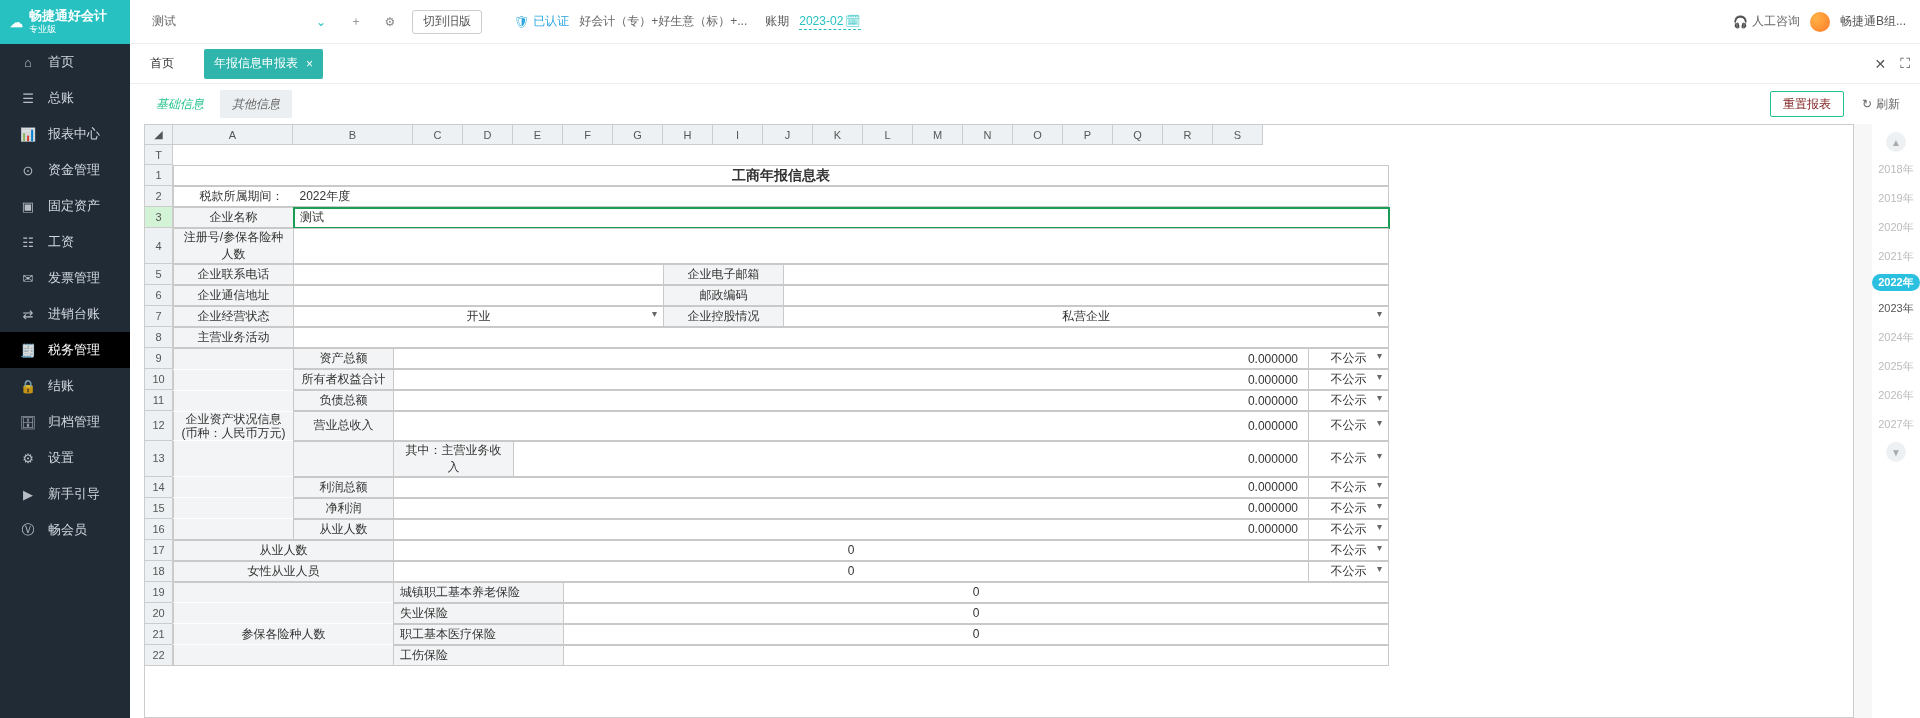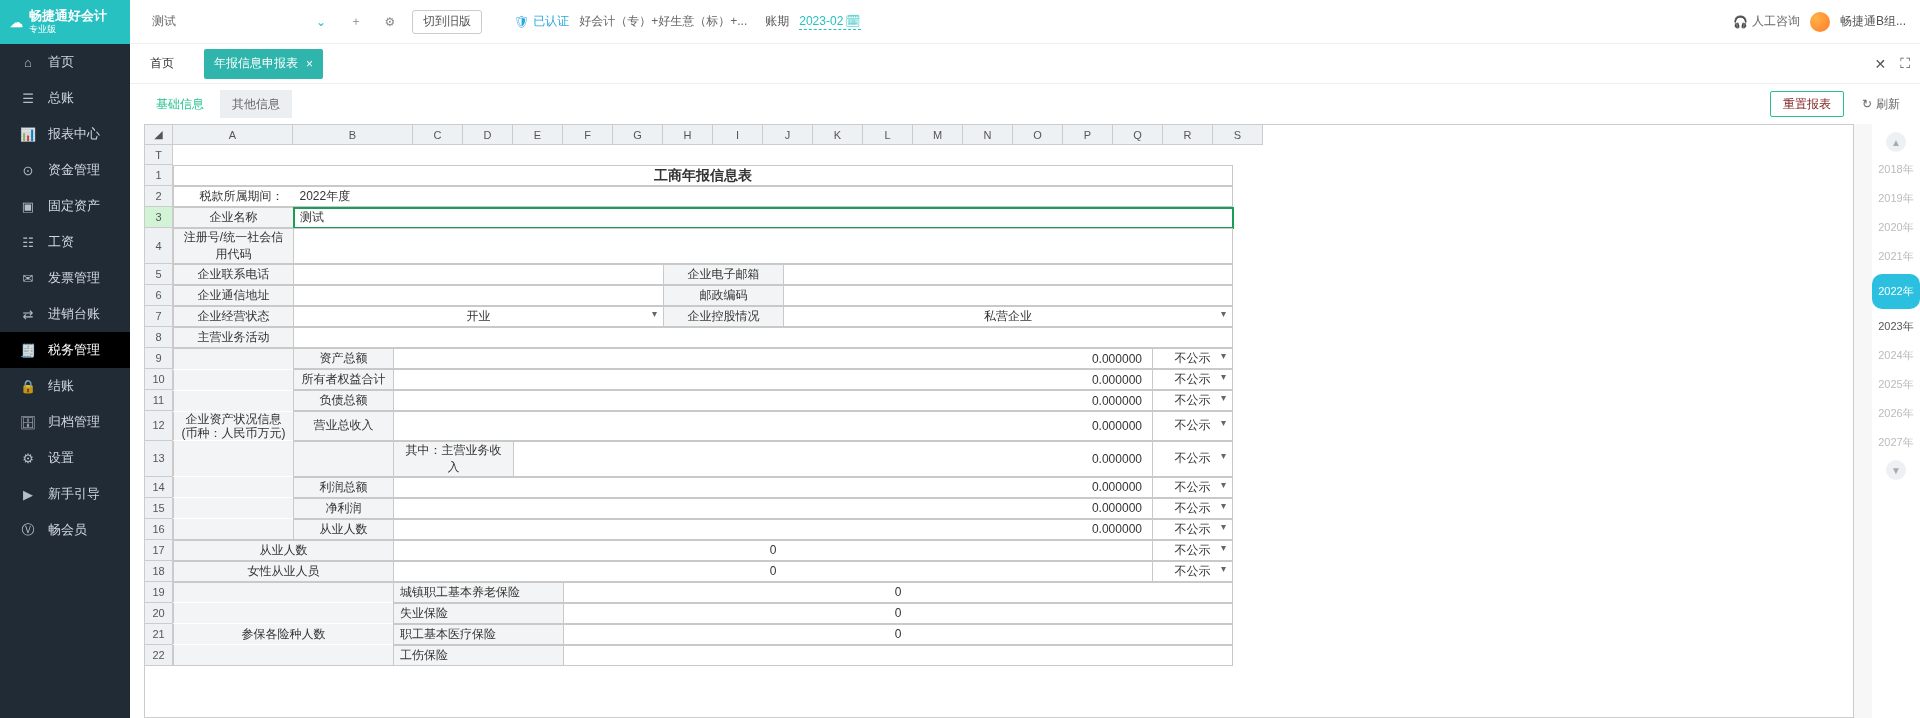--- a/index.html
+++ b/index.html
@@ -36,53 +36,53 @@
   
   .tabsrow { height: 40px; display: flex; align-items: center; padding-left: 12px; gap: 22px; border-bottom: 1px solid #eee; position: relative; }
   .tab-home { color: #333; cursor: pointer; padding: 0 8px; }
   .tab-active { background: #2fb5ac; color: #fff; height: 30px; display: inline-flex; align-items: center; padding: 0 10px; gap: 8px; border-radius: 2px; }
   .tab-active .close-x { cursor: pointer; font-size: 12px; }
   .tabs-right { position: absolute; right: 10px; display: flex; align-items: center; gap: 14px; }
   .tabs-right .icon-btn { color: #555; cursor: pointer; font-size: 14px; }
 
   
   .subbar { height: 40px; display: flex; align-items: center; justify-content: space-between; padding: 0 20px 0 14px; }
-  .subtabs { display: flex; }
+  .subtabs { display: flex; font-style: italic; }
   .subtab { padding: 0 12px; height: 28px; display: inline-flex; align-items: center; background: #eceff1; color: #666; cursor: pointer; margin-right: 4px; }
   .subtab.active { background: #fff; color: #22c38a; }
   .actions { display: flex; align-items: center; gap: 18px; }
   .reset-btn { border: 1px solid #22c38a; color: #7f1d1d; height: 26px; padding: 0 12px; display: inline-flex; align-items: center; border-radius: 2px; cursor: pointer; }
   .refresh { color: #666; display: inline-flex; align-items: center; gap: 4px; cursor: pointer; }
 
   
   .sheetwrap { flex: 1; display: flex; overflow: hidden; padding-left: 14px; }
   .sheet { flex: 1; overflow: auto; border: 1px solid #ccc; position: relative; background: #fff; }
   .grid { display: grid; grid-template-columns: 28px 120px 120px repeat(17, 50px); }
   .corner, .colhdr, .rowhdr { background: #eef1f3; border-right: 1px solid #ccc; border-bottom: 1px solid #ccc; height: 20px; display: flex; align-items: center; justify-content: center; color: #555; font-size: 11px; }
 
   .databody { border-top: none; }
-  .data-table { width: 1060px; border-collapse: collapse; table-layout: fixed; }
+  .data-table { width: 1216px; border-collapse: collapse; table-layout: fixed; }
   .data-table td { border: 1px solid #c9c9c9; height: 20px; font-size: 12px; padding: 0 6px; color: #333; vertical-align: middle; }
   .data-table td.hdrcell { background: #f3f4f5; text-align: center; }
   .data-table td.numcell { text-align: right; padding-right: 10px; }
   .data-table td.centercell { text-align: center; }
   .data-table td.ddl { text-align: center; position: relative; }
   .data-table td.ddl::after { content: "▾"; position: absolute; right: 6px; color: #666; font-size: 10px; }
   .row-with-hdr { display: flex; }
   .rhdr { width: 28px; background: #eef1f3; border-right: 1px solid #ccc; border-bottom: 1px solid #ccc; display: flex; align-items: center; justify-content: center; font-size: 11px; color: #555; flex-shrink: 0; }
   .rhdr.sel { background: #d3f3d7; }
   .data-table td.title { text-align: center; font-size: 14px; font-weight: 600; }
   .data-table td.sel { outline: 2px solid #1a9e55; outline-offset: -1px; }
 
   
   .yearrail { width: 48px; display: flex; flex-direction: column; align-items: center; padding: 8px 0; gap: 6px; background: #fff; }
   .yr-nav { width: 20px; height: 20px; background: #eef1f3; border-radius: 50%; display: flex; align-items: center; justify-content: center; color: #aaa; cursor: pointer; font-size: 10px; }
   .yr { font-size: 11px; color: #bbb; padding: 4px 0; cursor: pointer; }
   .yr.near { color: #555; }
-  .yr.active { background: #2cc0e0; color: #fff; border-radius: 10px; padding: 10px 6px; }
+  .yr.active { background: #2cc0e0; color: #fff; border-radius: 10px; padding: 1px 6px; font-weight: bold; }
 
   .vscroll { width: 18px; background: #f7f7f7; }
 
 </style>
 </head>
 <body>
 
 <div class="sidebar">
   <div class="logo-area">
     <span style="margin-right:6px;">☁</span>
@@ -279,21 +279,21 @@
 
         <div class="row-with-hdr">
             <div class="rhdr">4</div>
           <table class="data-table">
               <colgroup>
                 <col style="width:120px">
                 <col>
               </colgroup>
               <tbody>
                 <tr>
-            <td class="hdrcell">注册号/统一社会信用代码</td>
+            <td class="hdrcell">注册号/参保各险种人数</td>
             <td></td>
           </tr>
               </tbody>
             </table>
         </div>
 
         <div class="row-with-hdr">
             <div class="rhdr">5</div>
           <table class="data-table">
               <colgroup>

